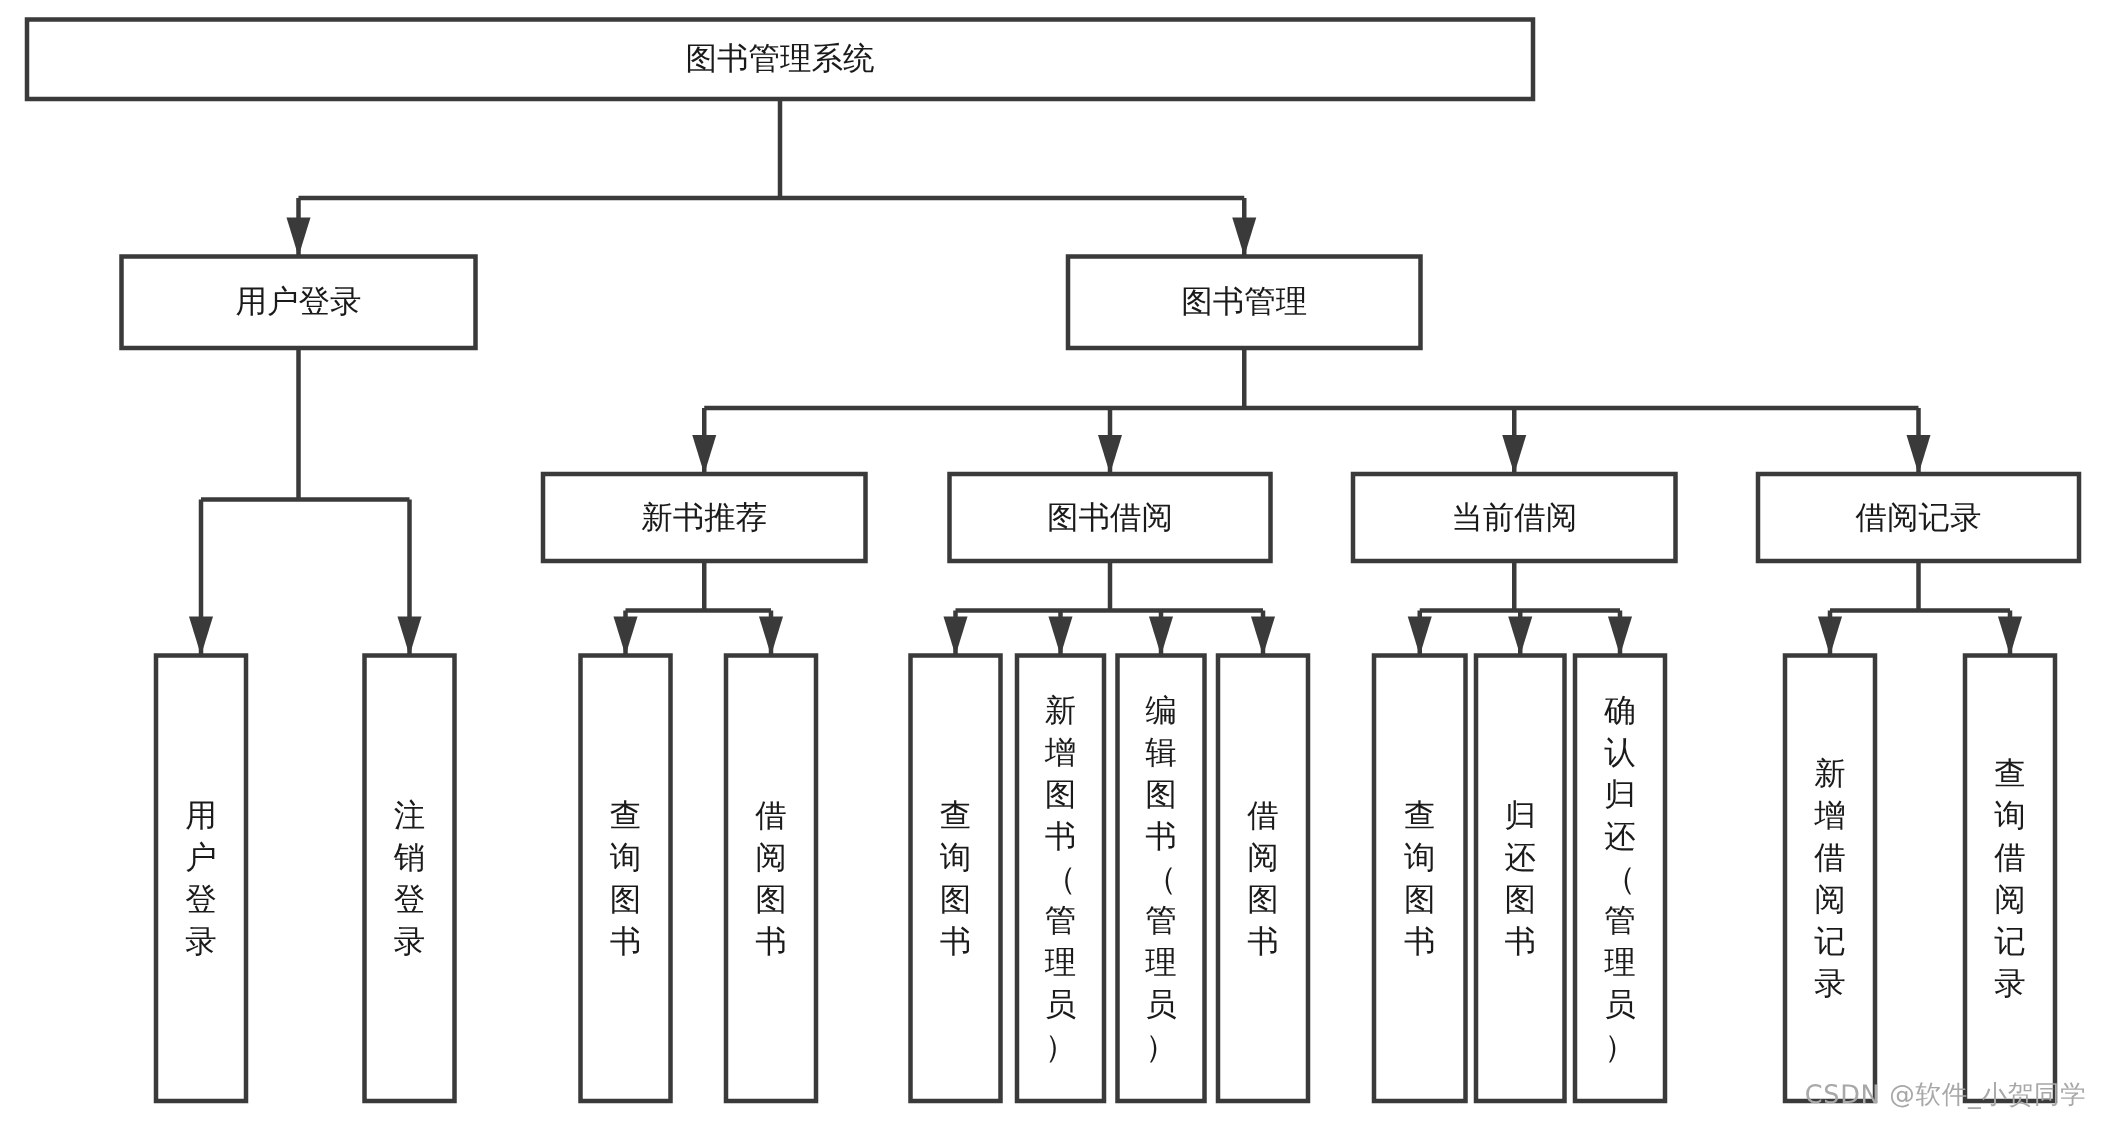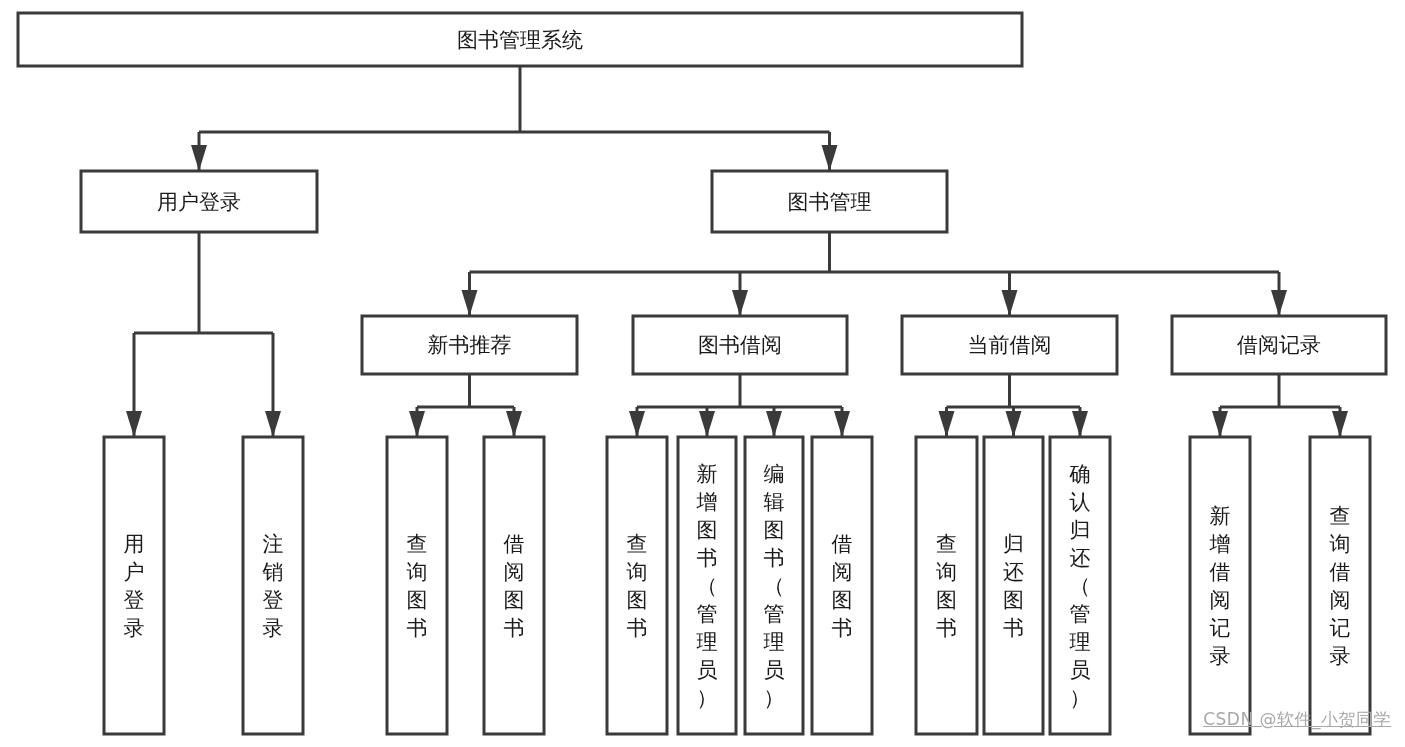--- a/index.html
+++ b/index.html
@@ -51,28 +51,27 @@
   }
   .node-label-v {
     fill: #1a1a1a;
     font-family: "DejaVu Sans", "Liberation Sans", sans-serif;
     font-size: 21px;
     text-anchor: middle;
   }
   .watermark {
     position: absolute;
     right: 14px;
-    bottom: 16px;
+    bottom: 6px;
     font-family: "DejaVu Sans", "Liberation Sans", sans-serif;
     font-size: 17px;
     color: #a8a8a8;
     letter-spacing: 0.5px;
     white-space: nowrap;
     user-select: none;
-    text-decoration: underline;
   }
 </style>
 </head>
 <body>
 
 <div id="diagram-root">
   <svg class="tree" viewBox="0 0 1405 747">
     <g id="connectors">
         <line x1="520" y1="66" x2="520" y2="132" class="conn"></line>
         <line x1="199" y1="132" x2="829.5" y2="132" class="conn"></line>

